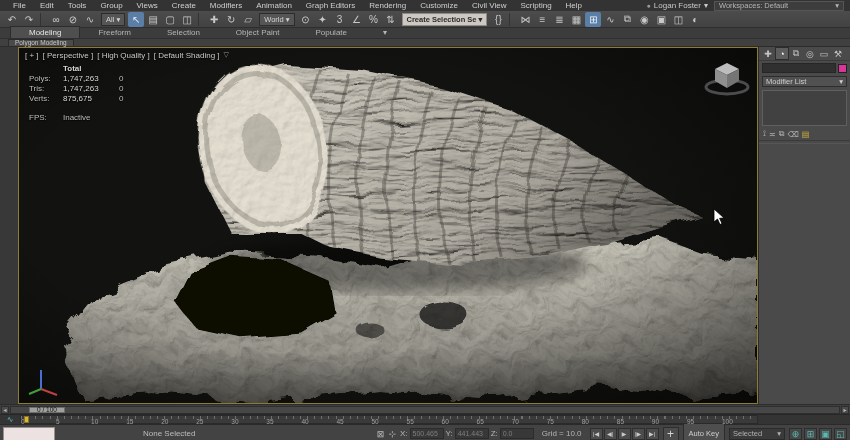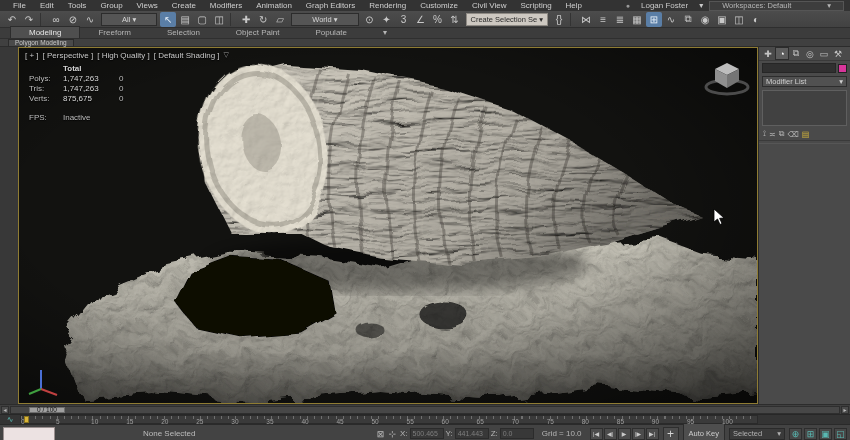--- a/index.html
+++ b/index.html
@@ -4,36 +4,36 @@
 <style>
   * { margin:0; padding:0; box-sizing:border-box; }
   html,body { width:850px; height:440px; overflow:hidden; background:#3a3a3a;
     font-family:"Liberation Sans", sans-serif; -webkit-font-smoothing:antialiased; }
 
   
   .menubar { height:11px; background:#333333; display:flex; align-items:center;
     padding:0 6px; color:#cfcfcf; font-size:8px; gap:0; }
   .menubar [data-name="menu-item"] { padding:0 7px; cursor:default; }
   .menubar .spacer { flex:1; }
-  .account { display:flex; align-items:center; gap:11px; color:#c9c9c9; font-size:8px; padding:0 6px; }
+  .account { display:flex; align-items:center; gap:3px; color:#c9c9c9; font-size:8px; padding:0 6px; }
   .account .avatar-dot { color:#9a9a9a; font-size:7px; }
   .workspace { border:1px solid #555; background:#3d3d3d; color:#b5b5b5; font-size:7.5px;
-    padding:0 12px; height:10px; display:flex; align-items:center; gap:36px; min-width:130px; justify-content:space-between;}
+    padding:0 4px; height:10px; display:flex; align-items:center; gap:36px; min-width:130px; justify-content:space-between;}
 
   
   .toolbar { height:17px; background:linear-gradient(#4c4c4c,#424242); display:flex; align-items:center;
     padding:0 4px; gap:1px; border-bottom:1px solid #2e2e2e; overflow:hidden; }
   .toolbar .icon { width:16px; height:15px; display:flex; align-items:center; justify-content:center;
     color:#c8c8c8; font-size:10px; border-radius:2px; flex:0 0 auto; }
   .toolbar .icon.hl { background:#5a7ea6; color:#eaf2fa; }
   .toolbar .sep { width:5px; height:13px; border-left:1px solid #333; margin:0 2px; flex:0 0 auto; }
   .toolbar .dropdown { background:#555555; border:1px solid #2c2c2c; color:#d5d5d5; font-size:7.5px;
-    height:13px; display:flex; align-items:center; padding:0 20px; margin:0 2px; flex:0 0 auto; }
+    height:13px; display:flex; align-items:center; padding:0 4px; margin:0 2px; flex:0 0 auto; }
   .toolbar .field { background:#cdc8c1; border:1px solid #8e8a84; color:#2a2a2a; font-size:7.5px;
-    height:13px; display:flex; align-items:center; padding:0 4px; margin:0 2px; flex:0 0 auto; }
+    height:13px; display:flex; align-items:center; padding:0 4px; margin:0 2px; flex:0 0 auto;font-weight:bold; }
 
   
   .ribbon-tabs { height:11px; background:#3c3c3c; display:flex; align-items:flex-end; padding:0 10px;
     font-size:8px; color:#b5b5b5; border-bottom:1px solid #2f2f2f; }
   .ribbon-tabs span { padding:1px 18px; }
   .ribbon-tabs span.active { background:#4f4f4f; color:#e6e6e6; border:1px solid #2c2c2c; border-bottom:none; }
   .ribbon-sub { height:8px; background:#404040; display:flex; align-items:center; padding:0 8px;
     border-bottom:1px solid #2c2c2c; }
   .poly-tab { background:#4a4a4a; border:1px solid #2b2b2b; color:#c5c5c5; font-size:6.5px;
     padding:0 6px; height:8px; display:flex; align-items:center; }

